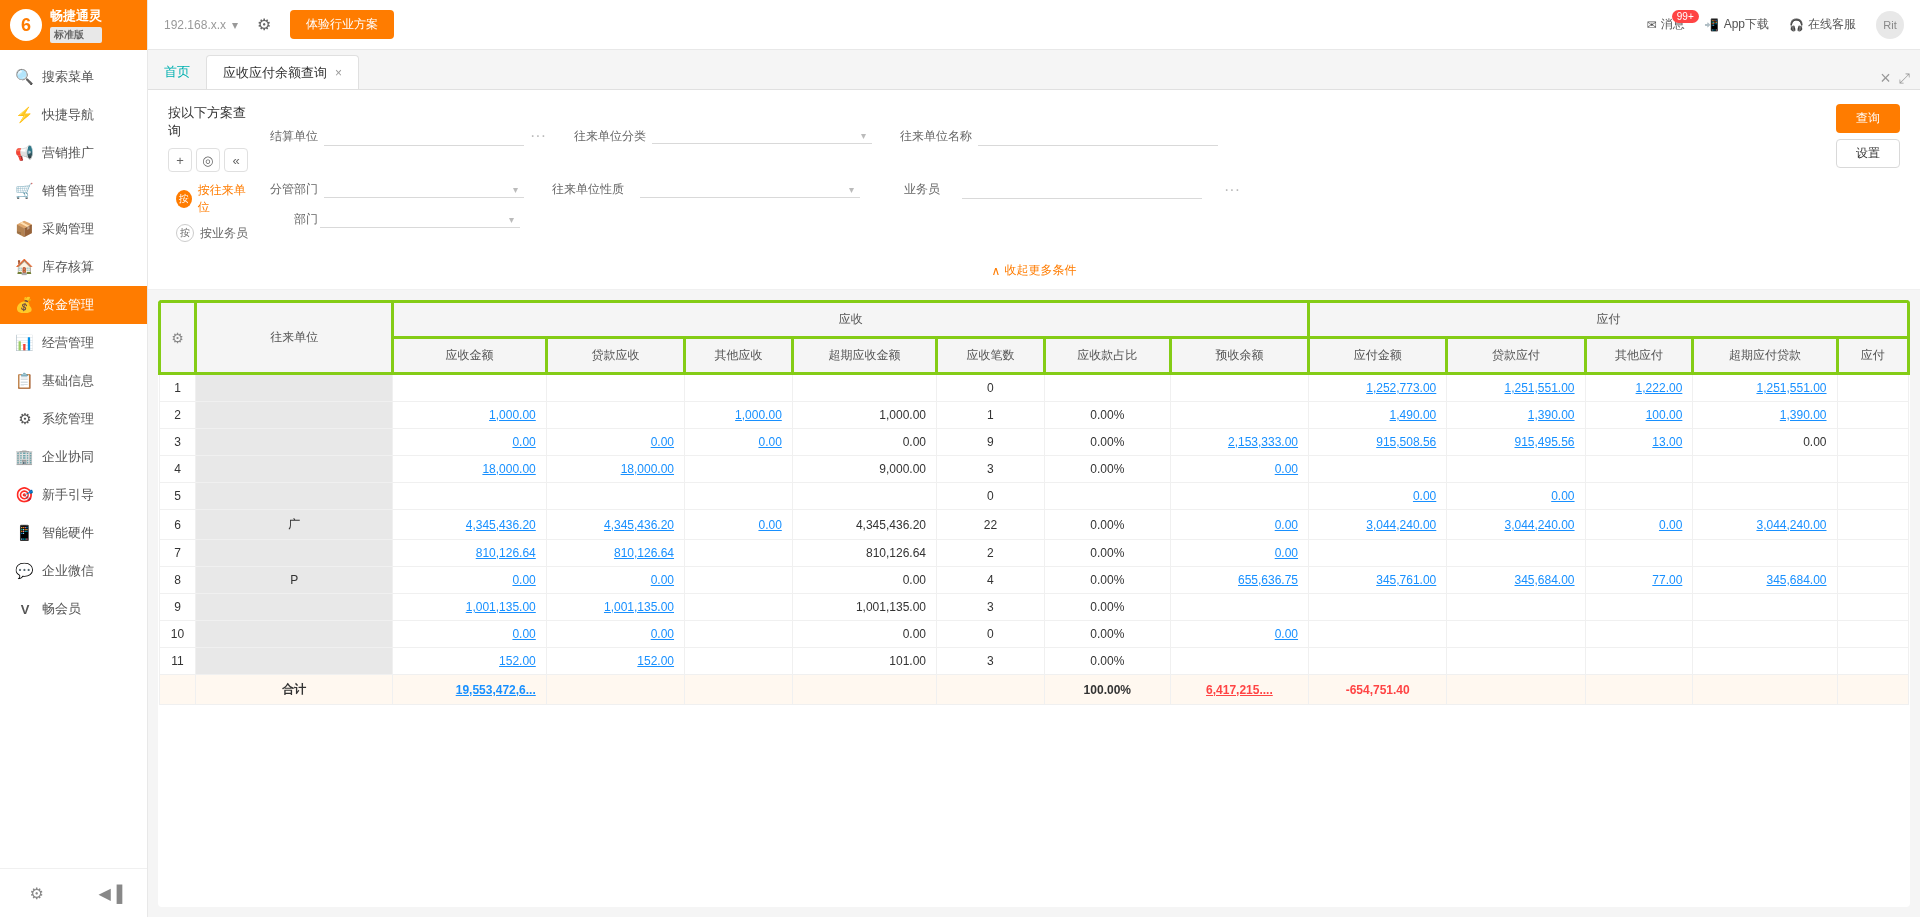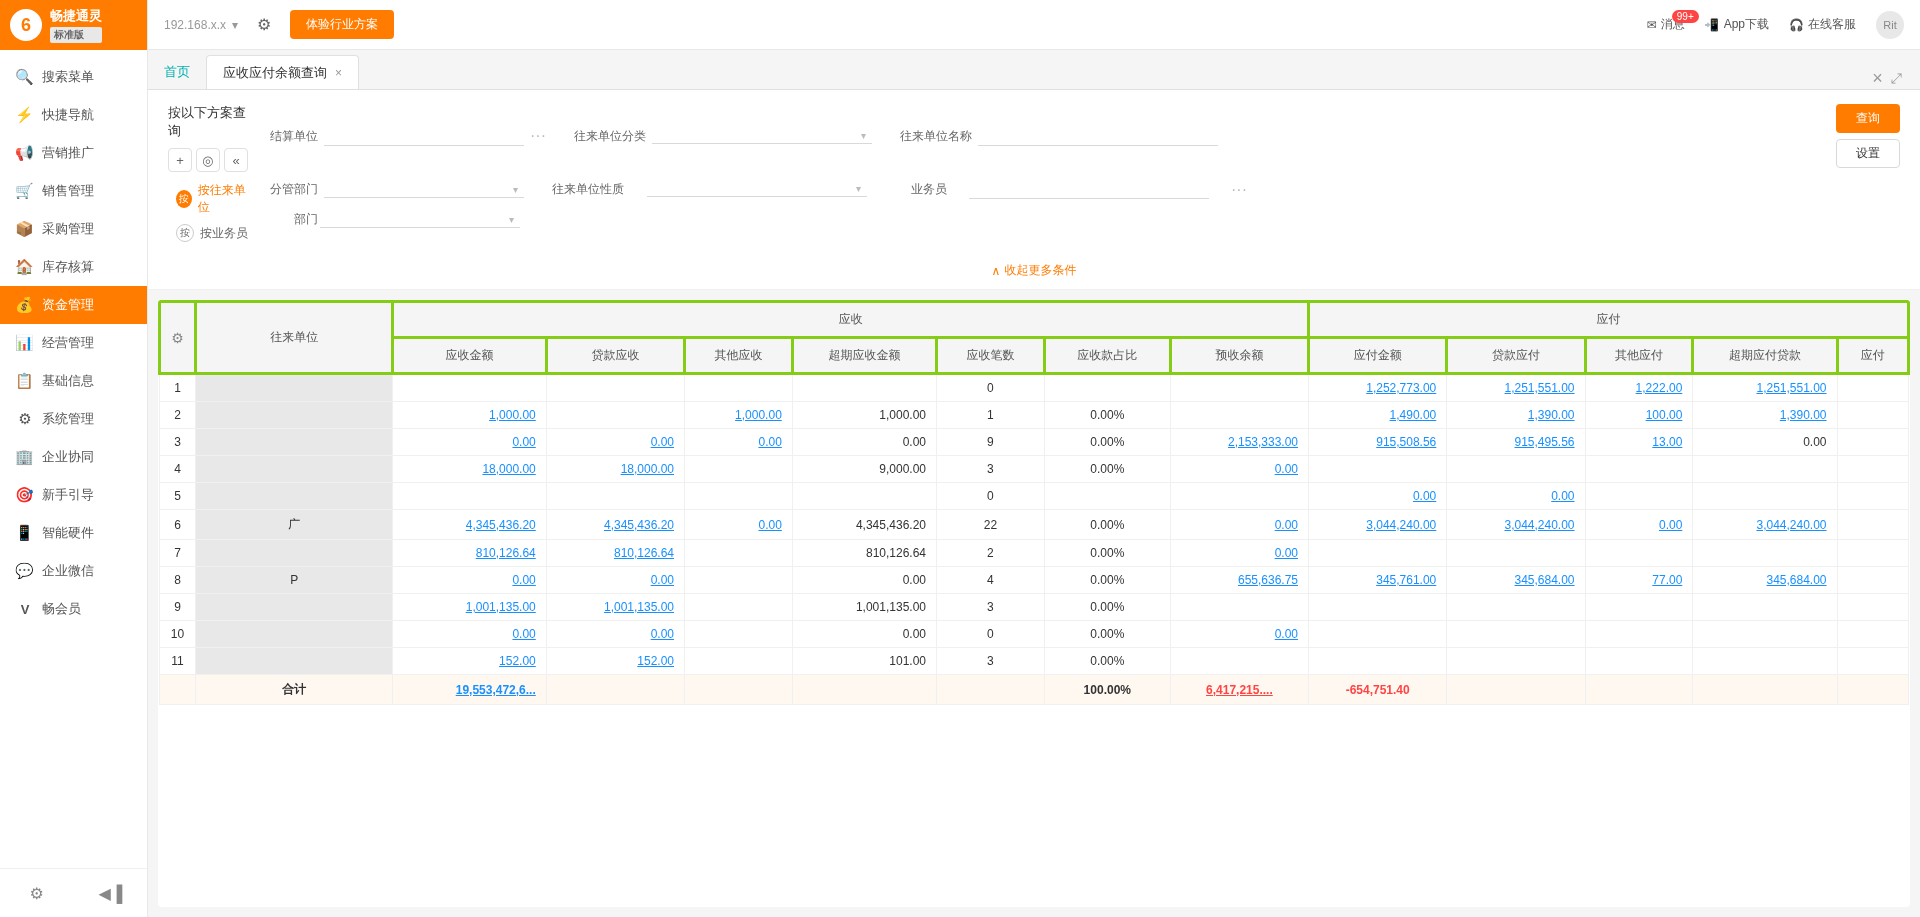--- a/index.html
+++ b/index.html
@@ -31,21 +31,21 @@
     .topbar-settings { width: 28px; height: 28px; display: flex; align-items: center; justify-content: center; cursor: pointer; color: #666; font-size: 16px; }
     .topbar-trial-btn { background: #ff7c00; color: #fff; border: none; padding: 6px 16px; border-radius: 4px; cursor: pointer; font-size: 12px; }
     .topbar-right { display: flex; align-items: center; gap: 20px; color: #555; font-size: 12px; }
     .topbar-right .msg { display: flex; align-items: center; gap: 4px; cursor: pointer; position: relative; }
     .badge { background: #ff4444; color: #fff; border-radius: 10px; padding: 1px 5px; font-size: 10px; position: absolute; top: -6px; right: -14px; }
     .topbar-right .app { display: flex; align-items: center; gap: 4px; cursor: pointer; }
     .topbar-right .service { display: flex; align-items: center; gap: 4px; cursor: pointer; }
     .user-avatar { width: 28px; height: 28px; border-radius: 50%; background: #e8e8e8; display: flex; align-items: center; justify-content: center; font-size: 11px; color: #888; cursor: pointer; }
 
     
-    .tabbar { height: 40px; background: #f5f5f5; display: flex; align-items: end; padding: 0 8px 0 0; border-bottom: 1px solid #e0e0e0; }
+    .tabbar { height: 40px; background: #f5f5f5; display: flex; align-items: end; padding: 0 0 0 0; border-bottom: 1px solid #e0e0e0; }
     .tab { height: 34px; padding: 0 16px; display: flex; align-items: center; gap: 8px; cursor: pointer; font-size: 13px; color: #666; background: #e8e8e8; border-radius: 4px 4px 0 0; margin-right: 2px; }
     .tab.active { background: #fff; color: #333; border: 1px solid #e0e0e0; border-bottom: none; }
     .tab-home { background: transparent; color: #00b0b0; font-size: 13px; padding: 0 16px; height: 34px; display: flex; align-items: center; cursor: pointer; }
     .tab-close { color: #999; font-size: 12px; cursor: pointer; }
 
     
     .page-content { flex: 1; background: #f5f5f5; overflow: hidden; display: flex; flex-direction: column; padding: 0; }
 
     
     .page-header { background: #fff; padding: 14px 20px 0 20px; display: flex; align-items: center; justify-content: space-between; border-bottom: 1px solid #f0f0f0; }
@@ -268,21 +268,21 @@
           </div>
 
           <div style="display:flex;align-items:center;gap:20px;margin-bottom:12px;">
             <div style="display:flex;align-items:center;gap:6px;">
               <span style="color:#666;font-size:12px;width:60px;text-align:right;">分管部门</span>
               <div style="display:flex;align-items:center;border-bottom:1px solid #d9d9d9;width:200px;padding:2px 6px;cursor:pointer;">
                 <span style="flex:1;color:#bbb;font-size:12px;"></span>
                 <span style="color:#bbb;font-size:10px;">▾</span>
               </div>
             </div>
-            <div style="display:flex;align-items:flex-start;gap:23px;">
+            <div style="display:flex;align-items:flex-end;gap:16px;">
               <span style="color:#666;font-size:12px;width:80px;text-align:right;">往来单位性质</span>
               <div style="display:flex;align-items:center;border-bottom:1px solid #d9d9d9;width:220px;padding:2px 6px;cursor:pointer;">
                 <span style="flex:1;color:#bbb;font-size:12px;"></span>
                 <span style="color:#bbb;font-size:10px;">▾</span>
               </div>
             </div>
             <div style="display:flex;align-items:center;gap:22px;">
               <span style="color:#666;font-size:12px;width:60px;text-align:right;">业务员</span>
               <input class="filter-input filter-input-lg" value="" style="width: 240px;">
               <span style="color:#bbb;font-size:16px;cursor:pointer;">···</span>

